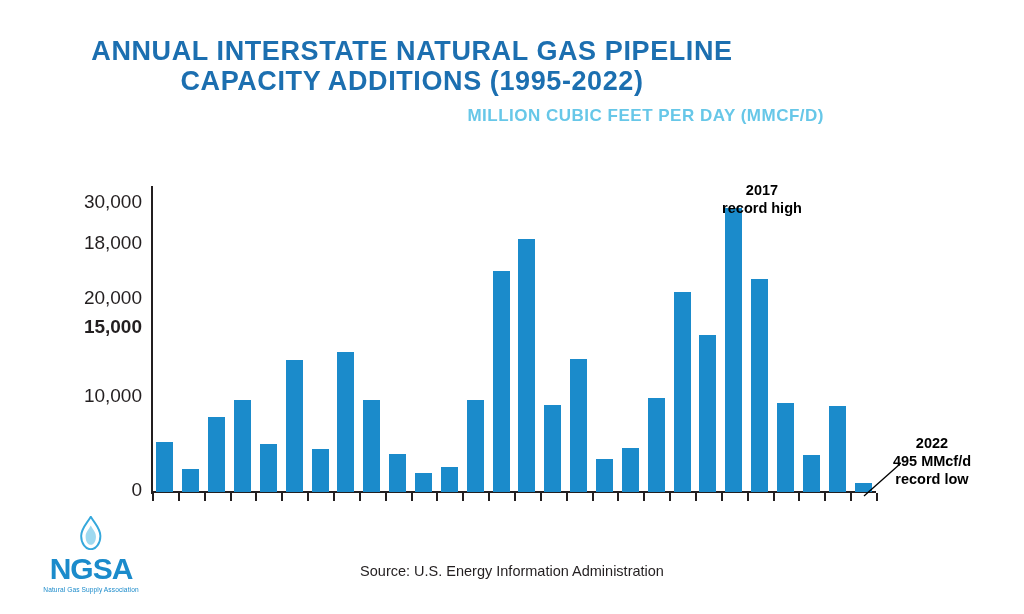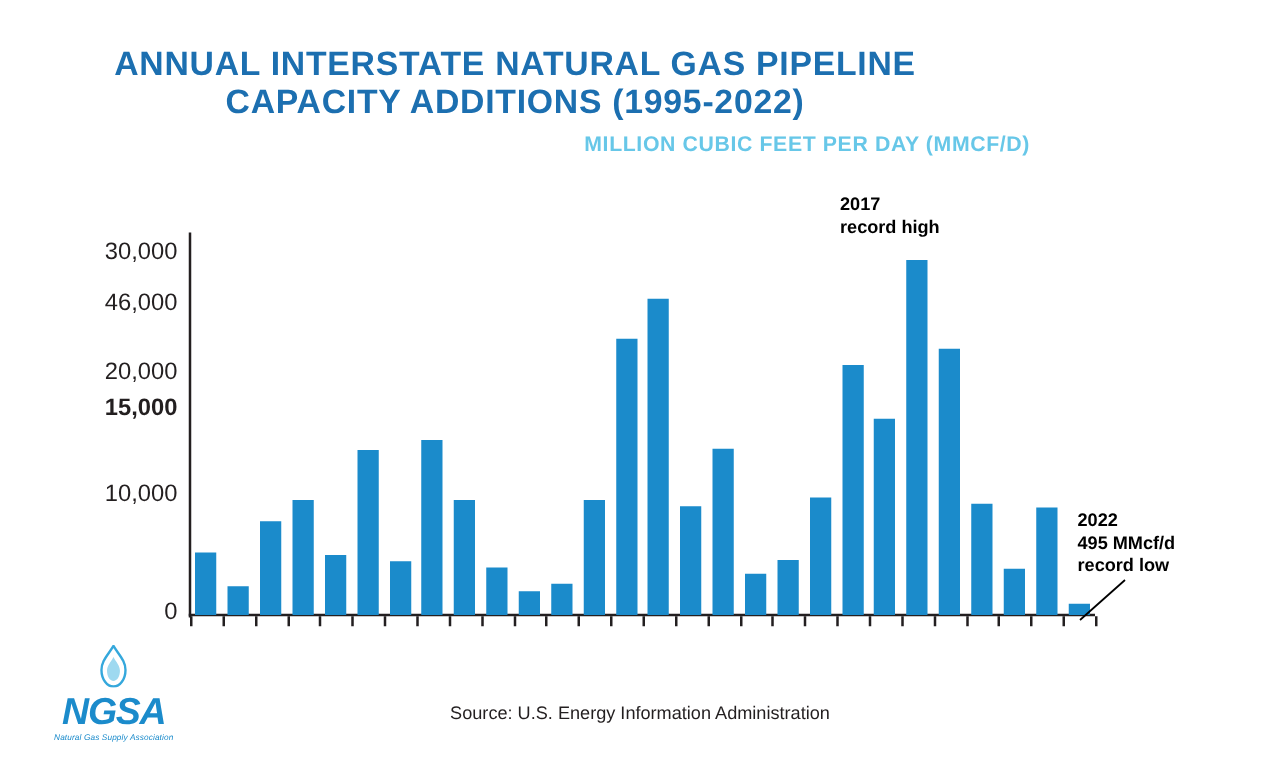--- a/index.html
+++ b/index.html
@@ -55,37 +55,37 @@
   #xtick-marks{position:absolute;left:152px;top:493px;width:724px;height:9px;}
   .xtick{position:absolute;top:0;width:2px;height:8px;background:#231f20;}
   #xtick-labels{position:absolute;left:0;top:504px;width:1024px;height:34px;}
   .xlabel{
     position:absolute;top:0;font-size:21px;color:#231f20;
     transform:translateX(-50%);white-space:nowrap;
   }
 
   
   .annot{
-    position:absolute;text-align:left;
+    position:absolute;text-align:center;
     font-size:14.5px;font-weight:bold;color:#000000;
-    line-height:18px;white-space:nowrap;
+    line-height:18px;white-space:nowrap;margin-top:26px;
   }
   .annot span{display:block;}
   #annot-high{left:672px;top:155px;width:180px;}
   #annot-low{left:862px;top:408px;width:140px;}
   #leader-line{position:absolute;left:862px;top:462px;width:40px;height:36px;}
 
   
   #source-note{
     position:absolute;left:0;top:563px;width:1024px;text-align:center;
     font-size:14.5px;color:#231f20;
   }
 
   
-  #logo{position:absolute;left:30px;top:516px;width:122px;height:86px;text-align:center;font-style:italic;}
+  #logo{position:absolute;left:30px;top:516px;width:122px;height:86px;text-align:center;}
   #logo-flame{height:34px;}
   #logo-word{
     font-size:30px;font-weight:bold;letter-spacing:-1px;
     color:#1B8BCB;line-height:28px;margin-top:1px;
   }
   #logo-tagline{
     font-size:6.6px;color:#1B8BCB;margin-top:3px;letter-spacing:0.1px;
   }
 </style>
 </head>
@@ -101,21 +101,21 @@
 
 <div id="plot-wrap">
   <div id="axis-y-line"></div>
   <div id="axis-x-line"></div>
 
   <div id="ytick-layer">
       <div class="ytick-label" style="top: 490px;">0</div>
       <div class="ytick-label" style="top: 396px;">10,000</div>
       <div class="ytick-label" style="top: 327px; font-weight: bold;">15,000</div>
       <div class="ytick-label" style="top: 298px;">20,000</div>
-      <div class="ytick-label" style="top: 243px;">46,000</div>
+      <div class="ytick-label" style="top: 243px;">18,000</div>
       <div class="ytick-label" style="top: 202px;">30,000</div>
     </div>
 
   <div id="plot-area">
     <div id="bars">
         <div class="bar" style="left: 4.39571px; width: 17.0657px; height: 49.6533px; background: rgb(27, 139, 203);"></div>
         <div class="bar" style="left: 30.2529px; width: 17.0657px; height: 23.3067px; background: rgb(27, 139, 203);"></div>
         <div class="bar" style="left: 56.11px; width: 17.0657px; height: 74.9867px; background: rgb(27, 139, 203);"></div>
         <div class="bar" style="left: 81.9671px; width: 17.0657px; height: 92.2133px; background: rgb(27, 139, 203);"></div>
         <div class="bar" style="left: 107.824px; width: 17.0657px; height: 47.6267px; background: rgb(27, 139, 203);"></div>

